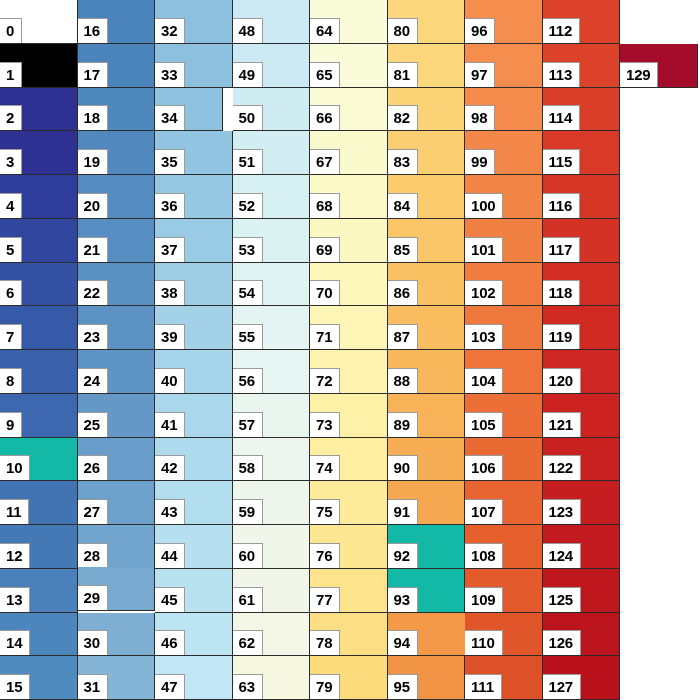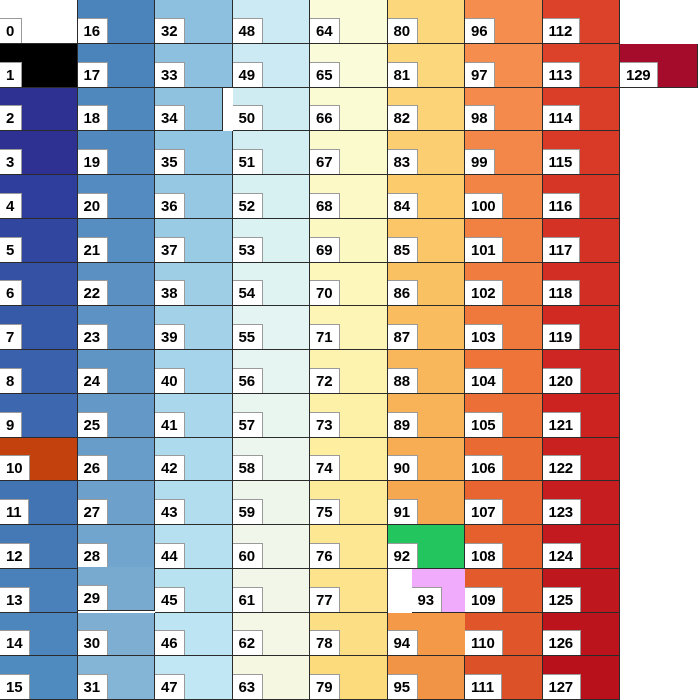--- a/index.html
+++ b/index.html
@@ -76,21 +76,21 @@
     </div>
     <div class="swatch" style="left: 0px; top: 306.25px; width: 77.5px; height: 43.75px; background: rgb(54, 89, 168);">
       <div class="swatch-label">7</div>
     </div>
     <div class="swatch" style="left: 0px; top: 350px; width: 77.5px; height: 43.75px; background: rgb(58, 98, 172);">
       <div class="swatch-label">8</div>
     </div>
     <div class="swatch" style="left: 0px; top: 393.75px; width: 77.5px; height: 43.75px; background: rgb(61, 104, 175);">
       <div class="swatch-label">9</div>
     </div>
-    <div class="swatch" style="left: 0px; top: 437.5px; width: 77.5px; height: 43.75px; background: #c2410c; text-decoration: underline;">
+    <div class="swatch" style="left: 0px; top: 437.5px; width: 77.5px; height: 43.75px; background: #14b8a6; text-decoration: underline;">
       <div class="swatch-label">10</div>
     </div>
     <div class="swatch" style="left: 0px; top: 481.25px; width: 77.5px; height: 43.75px; background: rgb(66, 116, 179);">
       <div class="swatch-label">11</div>
     </div>
     <div class="swatch" style="left: 0px; top: 525px; width: 77.5px; height: 43.75px; background: rgb(68, 121, 182);">
       <div class="swatch-label">12</div>
     </div>
     <div class="swatch" style="left: 0px; top: 568.75px; width: 77.5px; height: 43.75px; background: rgb(74, 129, 186);">
       <div class="swatch-label">13</div>
@@ -322,24 +322,24 @@
     </div>
     <div class="swatch" style="left: 387.5px; top: 393.75px; width: 77.5px; height: 43.75px; background: rgb(248, 178, 87);">
       <div class="swatch-label">89</div>
     </div>
     <div class="swatch" style="left: 387.5px; top: 437.5px; width: 77.5px; height: 43.75px; background: rgb(247, 173, 83);">
       <div class="swatch-label">90</div>
     </div>
     <div class="swatch" style="left: 387.5px; top: 481.25px; width: 77.5px; height: 43.75px; background: rgb(246, 168, 80);">
       <div class="swatch-label">91</div>
     </div>
-    <div class="swatch" style="left: 387.5px; top: 525px; width: 77.5px; height: 43.75px; background: #22c55e;">
+    <div class="swatch" style="left: 387.5px; top: 525px; width: 77.5px; height: 43.75px; background: #14b8a6;">
       <div class="swatch-label">92</div>
     </div>
-    <div class="swatch" style="left: 387.5px; top: 568.75px; width: 77.5px; height: 43.75px; background: #f0abfc; margin-left: 24px;">
+    <div class="swatch" style="left: 387.5px; top: 568.75px; width: 77.5px; height: 43.75px; background: #14b8a6;">
       <div class="swatch-label">93</div>
     </div>
     <div class="swatch" style="left: 387.5px; top: 612.5px; width: 84px; height: 43.75px; background: rgb(243, 153, 72);">
       <div class="swatch-label">94</div>
     </div>
     <div class="swatch" style="left: 387.5px; top: 656.25px; width: 77.5px; height: 43.75px; background: rgb(242, 148, 70);">
       <div class="swatch-label">95</div>
     </div>
     <div class="swatch" style="left: 465px; top: 0px; width: 77.5px; height: 43.75px; background: rgb(245, 141, 79);">
       <div class="swatch-label">96</div>

